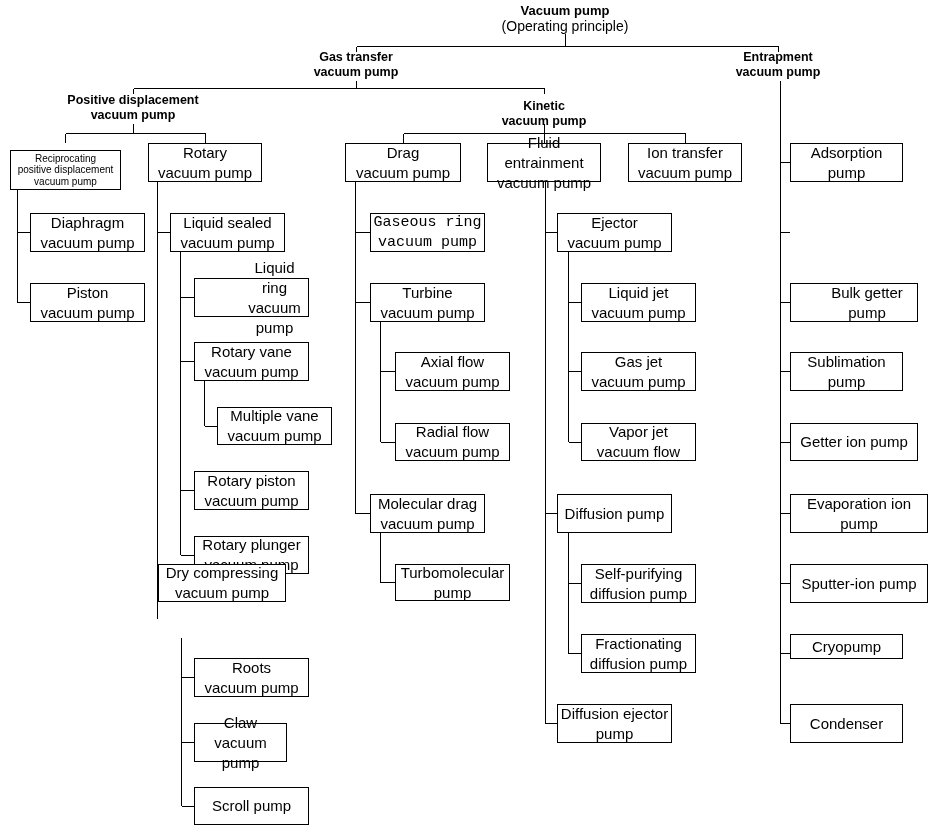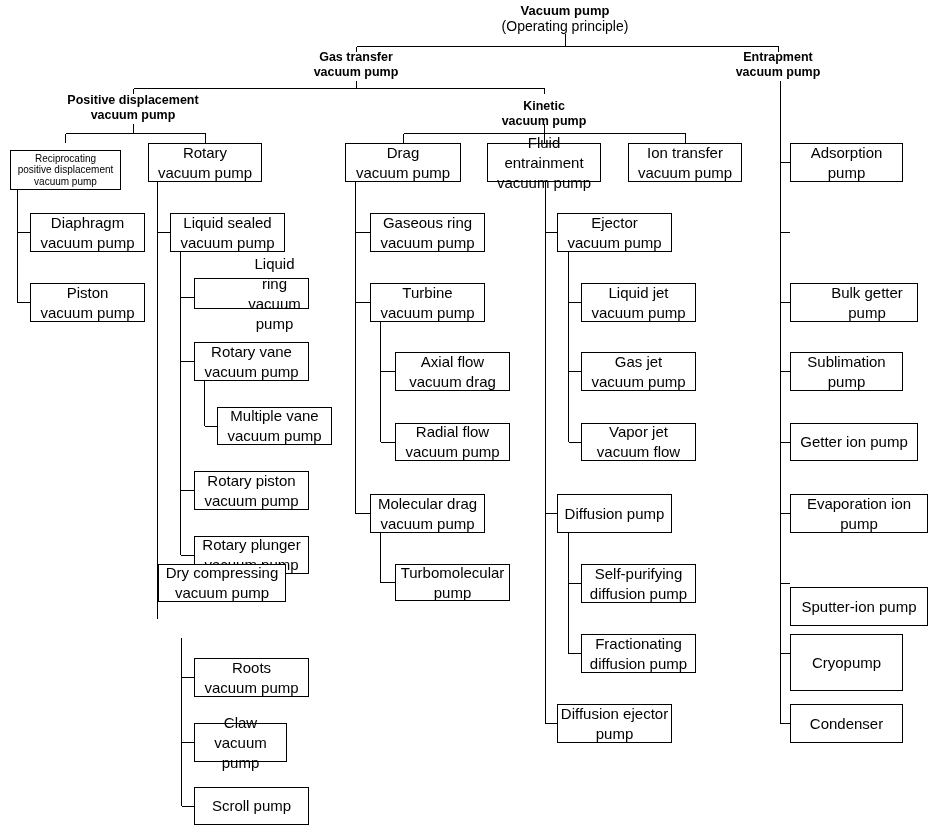--- a/index.html
+++ b/index.html
@@ -79,46 +79,46 @@
 vacuum pump</div>
   <div class="node" style="left:30px;top:213px;width:115px;height:39px;">Diaphragm
 vacuum pump</div>
   <div class="node" style="left:30px;top:283px;width:115px;height:39px;">Piston
 vacuum pump</div>
 
   <div class="node" style="left:148px;top:143px;width:114px;height:39px;">Rotary
 vacuum pump</div>
   <div class="node" style="left:170px;top:213px;width:115px;height:39px;">Liquid sealed
 vacuum pump</div>
-  <div class="node" style="left:194px;top:278px;width:115px;height:31px;padding-left:48px;">Liquid ring
+  <div class="node" style="left:194px;top:278px;width:115px;height:39px;padding-left:48px;">Liquid ring
 vacuum pump</div>
   <div class="node" style="left:194px;top:342px;width:115px;height:39px;">Rotary vane
 vacuum pump</div>
   <div class="node" style="left:217px;top:407px;width:115px;height:38px;">Multiple vane
 vacuum pump</div>
   <div class="node" style="left:194px;top:471px;width:115px;height:39px;">Rotary piston
 vacuum pump</div>
   <div class="node" style="left:194px;top:536px;width:115px;height:38px;">Rotary plunger
 vacuum pump</div>
   <div class="node" style="left:158px;top:564px;width:128px;height:38px;">Dry compressing
 vacuum pump</div>
   <div class="node" style="left:194px;top:658px;width:115px;height:39px;">Roots
 vacuum pump</div>
   <div class="node" style="left:194px;top:723px;width:93px;height:39px;">Claw
 vacuum pump</div>
   <div class="node" style="left:194px;top:787px;width:115px;height:38px;">Scroll pump</div>
 
   <div class="node" style="left:345px;top:143px;width:116px;height:39px;">Drag
 vacuum pump</div>
-  <div class="node" style="left:370px;top:213px;width:115px;height:39px;">Gaseous ring
+  <div class="node" style="left:370px;top:213px;width:115px;height:39px;font-family:Liberation Mono, monospace;">Gaseous ring
 vacuum pump</div>
   <div class="node" style="left:370px;top:283px;width:115px;height:39px;">Turbine
 vacuum pump</div>
   <div class="node" style="left:395px;top:352px;width:115px;height:39px;">Axial flow
-vacuum drag</div>
+vacuum pump</div>
   <div class="node" style="left:395px;top:423px;width:115px;height:38px;">Radial flow
 vacuum pump</div>
   <div class="node" style="left:370px;top:494px;width:115px;height:39px;">Molecular drag
 vacuum pump</div>
   <div class="node" style="left:395px;top:564px;width:115px;height:37px;">Turbomolecular pump</div>
 
   <div class="node" style="left:487px;top:143px;width:114px;height:39px;">Fluid entrainment
 vacuum pump</div>
   <div class="node" style="left:557px;top:213px;width:115px;height:39px;">Ejector
 vacuum pump</div>
@@ -139,17 +139,17 @@
   <div class="node" style="left:628px;top:143px;width:114px;height:39px;">Ion transfer
 vacuum pump</div>
 
   <div class="node" style="left:790px;top:143px;width:113px;height:39px;">Adsorption
 pump</div>
   <div class="node" style="left:790px;top:283px;width:128px;height:39px;padding-left:28px;">Bulk getter pump</div>
   <div class="node" style="left:790px;top:352px;width:113px;height:39px;">Sublimation
 pump</div>
   <div class="node" style="left:790px;top:423px;width:128px;height:38px;">Getter ion pump</div>
   <div class="node" style="left:790px;top:494px;width:138px;height:39px;">Evaporation ion pump</div>
-  <div class="node" style="left:790px;top:564px;width:138px;height:39px;margin-top:23px;">Sputter-ion pump</div>
-  <div class="node" style="left:790px;top:634px;width:113px;height:57px;">Cryopump</div>
+  <div class="node" style="left:790px;top:564px;width:138px;height:39px;">Sputter-ion pump</div>
+  <div class="node" style="left:790px;top:634px;width:113px;height:25px;">Cryopump</div>
   <div class="node" style="left:790px;top:704px;width:113px;height:39px;">Condenser</div>
 
 </div>
 
 </body></html>

